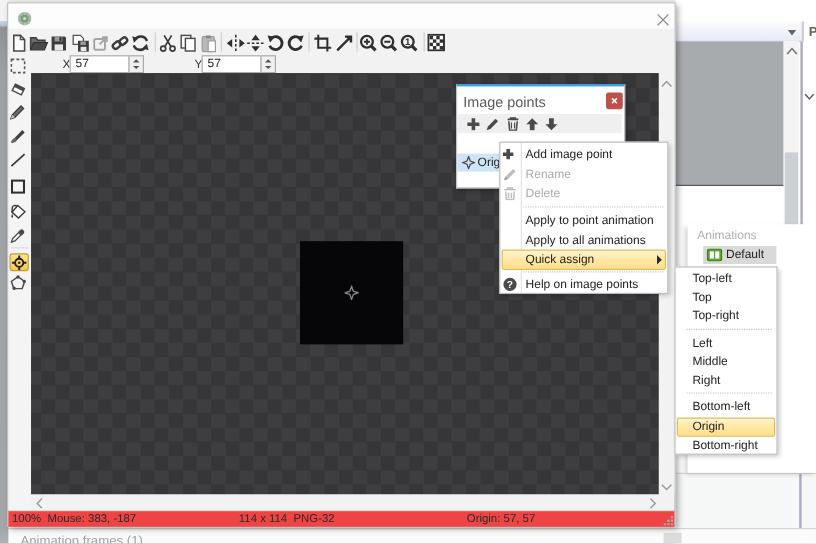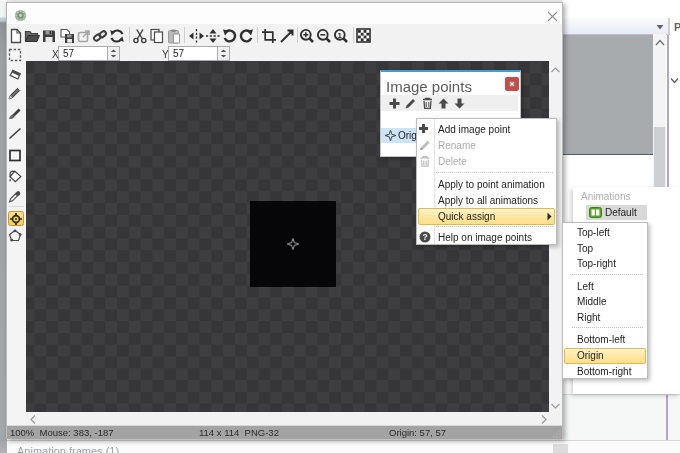--- a/index.html
+++ b/index.html
@@ -259,21 +259,21 @@
 
   <div class="a" style="left:19px;top:409px;width:523px;height:13px;background:#f2f2f2;">
     <svg class="a" style="left:4px;top:3px;" width="6" height="9">
         <path d="M5 0.5 L1 4.5 L5 8.5" stroke="#9a9a9a" stroke-width="1.2" fill="none"></path>
       </svg>
     <svg class="a" style="left:515px;top:3px;" width="6" height="9">
         <path d="M1 0.5 L5 4.5 L1 8.5" stroke="#9a9a9a" stroke-width="1.2" fill="none"></path>
       </svg>
   </div>
 
-  <div class="a" style="left:0;top:422px;width:555px;height:13px;background:#a3a3a3;border-top:1px solid #d9d9d9;color:#2b2b2b;font-size:9.5px;">
+  <div class="a" style="left:0;top:422px;width:555px;height:13px;background:#ef4444;border-top:1px solid #d9d9d9;color:#2b2b2b;font-size:9.5px;">
     <div class="a" style="left:3px;top:1px;">100%&nbsp;&nbsp;Mouse: 383, -187</div>
     <div class="a" style="left:192px;top:1px;">114 x 114&nbsp;&nbsp;PNG-32</div>
     <div class="a" style="left:382px;top:1px;">Origin: 57, 57</div>
     <svg class="a" style="left:546px;top:4px;" width="8" height="8">
         <g fill="#aaa">
           <rect x="6" y="0" width="2" height="2"></rect>
           <rect x="6" y="3" width="2" height="2"></rect>
           <rect x="6" y="6" width="2" height="2"></rect>
           <rect x="3" y="3" width="2" height="2"></rect>
           <rect x="3" y="6" width="2" height="2"></rect>
@@ -288,21 +288,21 @@
   <div class="a" style="left:13px;top:18px;width:61px;height:15px;background:#d9d9d9;"></div>
   <svg class="a" style="left:16px;top:20px;" width="13" height="11" viewBox="0 0 13 11">
     <rect x="0.5" y="0.5" width="12" height="10" rx="2" fill="#5aa52a" stroke="#3f7d1c"></rect>
     <rect x="2.5" y="2.5" width="3.4" height="6" fill="#fff"></rect>
     <rect x="7" y="2.5" width="3.4" height="6" fill="#fff"></rect>
   </svg>
   <div class="a" style="left:32px;top:20px;color:#222;font-size:10px;">Default</div>
 </div>
 
 <div class="a" style="left:380px;top:70px;width:139px;height:84px;background:#fff;border:1px solid #c3c3c3;border-top:2px solid #3aa0dc;box-shadow:2px 2px 4px rgba(0,0,0,.25);">
-  <div class="a" style="left:5px;top:6px;color:#5a5a5a;font-size:15px;">Image points</div>
+  <div class="a" style="left:5px;top:6px;color:#5a5a5a;font-size:12px;">Image points</div>
   <div class="a" style="left:124px;top:5px;width:14px;height:14px;background:#c0504d;border-radius:2px;">
     <svg style="margin:4px auto;" width="6" height="6">
         <path d="M1 1 L5 5 M5 1 L1 5" stroke="#fff" stroke-width="1.3"></path>
       </svg>
   </div>
   <div class="a" id="palbar" style="left:0;top:23px;width:137px;height:16px;background:#efefef;">
     <svg class="a" style="left:8px;top:3px;" width="11" height="11">
         <path d="M4 0.5 h3 v3.5 h3.5 v3 h-3.5 v3.5 h-3 v-3.5 h-3.5 v-3 h3.5 z" fill="#4a4a4a"></path>
       </svg>
     <svg class="a" style="left:24px;top:3px;" width="11" height="11">

